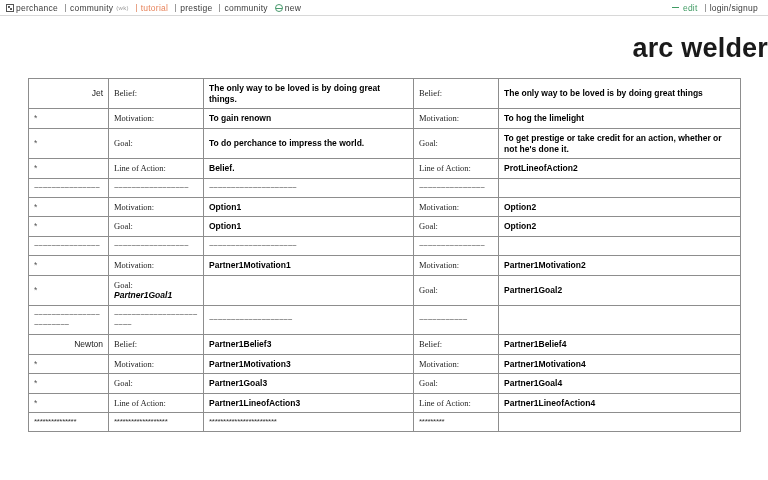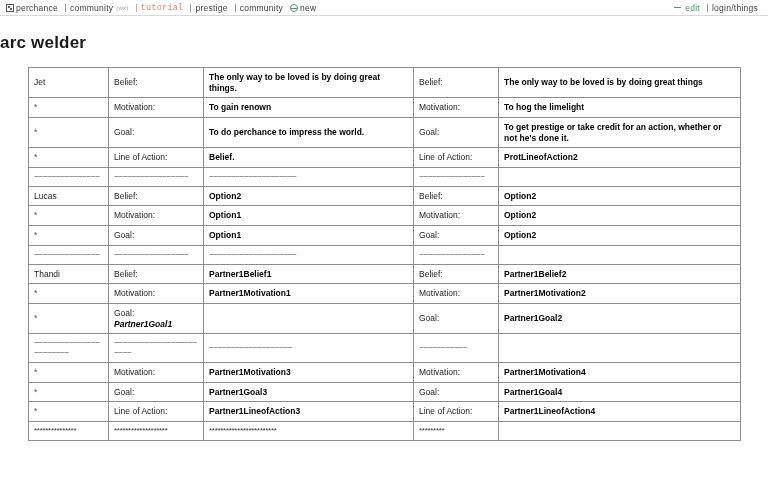--- a/index.html
+++ b/index.html
@@ -27,21 +27,21 @@
   .nav-right { margin-left: auto; display: flex; }
   .nav-item {
     display: inline-flex;
     align-items: center;
     gap: 2px;
     padding: 0 5px 0 2px;
     color: #3b3b3b;
     letter-spacing: .25px;
   }
   .nav-item.brand { padding-left: 1px; }
-  .nav-item.active { color: #e8845c; font-family: Liberation Mono, monospace; }
+  .nav-item.active { color: #e8845c; }
   .nav-sub { font-size: 6px; color: #9a9a9a; margin-left: 1px; }
   .nav-ico {
     display: inline-block;
     width: 8px; height: 8px;
     position: relative;
     flex: 0 0 auto;
   }
   .ico-logo {
     width: 8px; height: 8px;
     border: 1px solid #555;
@@ -61,22 +61,22 @@
     width: 6px; height: 0; border-top: 1px solid #4a9b6e;
   }
   .ico-dash {
     width: 7px; height: 0; border-top: 1.6px solid #3f9b63; margin-right: 2px;
   }
   .nav-item.edit { color: #3f9b63; }
 
   
   .page { padding: 0; }
   .page-title {
-    text-align: left;
-    font-size: 17px;
+    text-align: right;
+    font-size: 27px;
     font-weight: bold;
     color: #1a1a1a;
     margin: 17px 0 14px 0;
     letter-spacing: .2px;
   }
 
   .table-wrap { padding: 0 28px; }
 
   table.story {
     width: 712px;
@@ -91,23 +91,23 @@
     vertical-align: middle;
     line-height: 1.25;
     word-wrap: break-word;
   }
   col.c1 { width: 80px; }
   col.c2 { width: 95px; }
   col.c3 { width: 210px; }
   col.c4 { width: 85px; }
   col.c5 { width: 242px; }
 
-  .lbl  { font-weight: normal; color: #222; }
+  .lbl  { font-weight: normal; color: #222; font-family: Liberation Serif, serif; }
   .val  { font-weight: bold; color: #000; }
-  .name { font-weight: normal; color: #222; }
+  .name { font-weight: normal; color: #222; text-align: right; }
   .star { font-weight: normal; color: #555; }
   .act  { font-weight: normal; color: #222; letter-spacing: .2px; }
   .sep  { font-weight: normal; color: #333; letter-spacing: -0.3px; font-size: 8px; }
   .tall td { padding-top: 6px; padding-bottom: 6px; }
   .thin td { padding-top: 2.5px; padding-bottom: 2.5px; }
   .stack .lbl { display: block; }
   .stack .val { display: block; font-style: italic; }
 </style>
 </head>
 <body>
@@ -147,21 +147,21 @@
     </span>
   </div>
 
   <div class="nav-right">
     <span class="nav-item edit">
       <span class="ico-dash"></span>
       <span>edit</span>
     </span>
     <span class="nav-item">
       <span class="nav-ico ico-bar"></span>
-      <span>login/things</span>
+      <span>login/signup</span>
     </span>
   </div>
 </div>
 
 <div class="page">
 
   <div class="page-title">arc welder</div>
 
   <div class="table-wrap">
     <table class="story">
@@ -205,27 +205,20 @@
         </tr>
         <tr class="thin">
           <td class="sep">~~~~~~~~~~~~~~~</td>
           <td class="sep">~~~~~~~~~~~~~~~~~</td>
           <td class="sep">~~~~~~~~~~~~~~~~~~~~</td>
           <td class="sep">~~~~~~~~~~~~~~~</td>
           <td class="sep"></td>
         </tr>
 
         <tr>
-          <td class="name">Lucas</td>
-          <td class="lbl">Belief:</td>
-          <td class="val">Option2</td>
-          <td class="lbl">Belief:</td>
-          <td class="val">Option2</td>
-        </tr>
-        <tr>
           <td class="star">*</td>
           <td class="lbl">Motivation:</td>
           <td class="val">Option1</td>
           <td class="lbl">Motivation:</td>
           <td class="val">Option2</td>
         </tr>
         <tr>
           <td class="star">*</td>
           <td class="lbl">Goal:</td>
           <td class="val">Option1</td>
@@ -234,27 +227,20 @@
         </tr>
         <tr class="thin">
           <td class="sep">~~~~~~~~~~~~~~~</td>
           <td class="sep">~~~~~~~~~~~~~~~~~</td>
           <td class="sep">~~~~~~~~~~~~~~~~~~~~</td>
           <td class="sep">~~~~~~~~~~~~~~~</td>
           <td class="sep"></td>
         </tr>
 
         <tr>
-          <td class="name">Thandi</td>
-          <td class="lbl">Belief:</td>
-          <td class="val">Partner1Belief1</td>
-          <td class="lbl">Belief:</td>
-          <td class="val">Partner1Belief2</td>
-        </tr>
-        <tr>
           <td class="star">*</td>
           <td class="lbl">Motivation:</td>
           <td class="val">Partner1Motivation1</td>
           <td class="lbl">Motivation:</td>
           <td class="val">Partner1Motivation2</td>
         </tr>
         <tr class="tall">
           <td class="star">*</td>
           <td class="stack">
             <span class="lbl">Goal:</span>
@@ -266,20 +252,27 @@
         </tr>
         <tr class="thin">
           <td class="sep">~~~~~~~~~~~~~~~~~~~~~~~</td>
           <td class="sep">~~~~~~~~~~~~~~~~~~~~~~~</td>
           <td class="sep">~~~~~~~~~~~~~~~~~~~</td>
           <td class="sep">~~~~~~~~~~~</td>
           <td class="sep"></td>
         </tr>
 
         <tr>
+          <td class="name">Newton</td>
+          <td class="lbl">Belief:</td>
+          <td class="val">Partner1Belief3</td>
+          <td class="lbl">Belief:</td>
+          <td class="val">Partner1Belief4</td>
+        </tr>
+        <tr>
           <td class="star">*</td>
           <td class="lbl">Motivation:</td>
           <td class="val">Partner1Motivation3</td>
           <td class="lbl">Motivation:</td>
           <td class="val">Partner1Motivation4</td>
         </tr>
         <tr>
           <td class="star">*</td>
           <td class="lbl">Goal:</td>
           <td class="val">Partner1Goal3</td>

